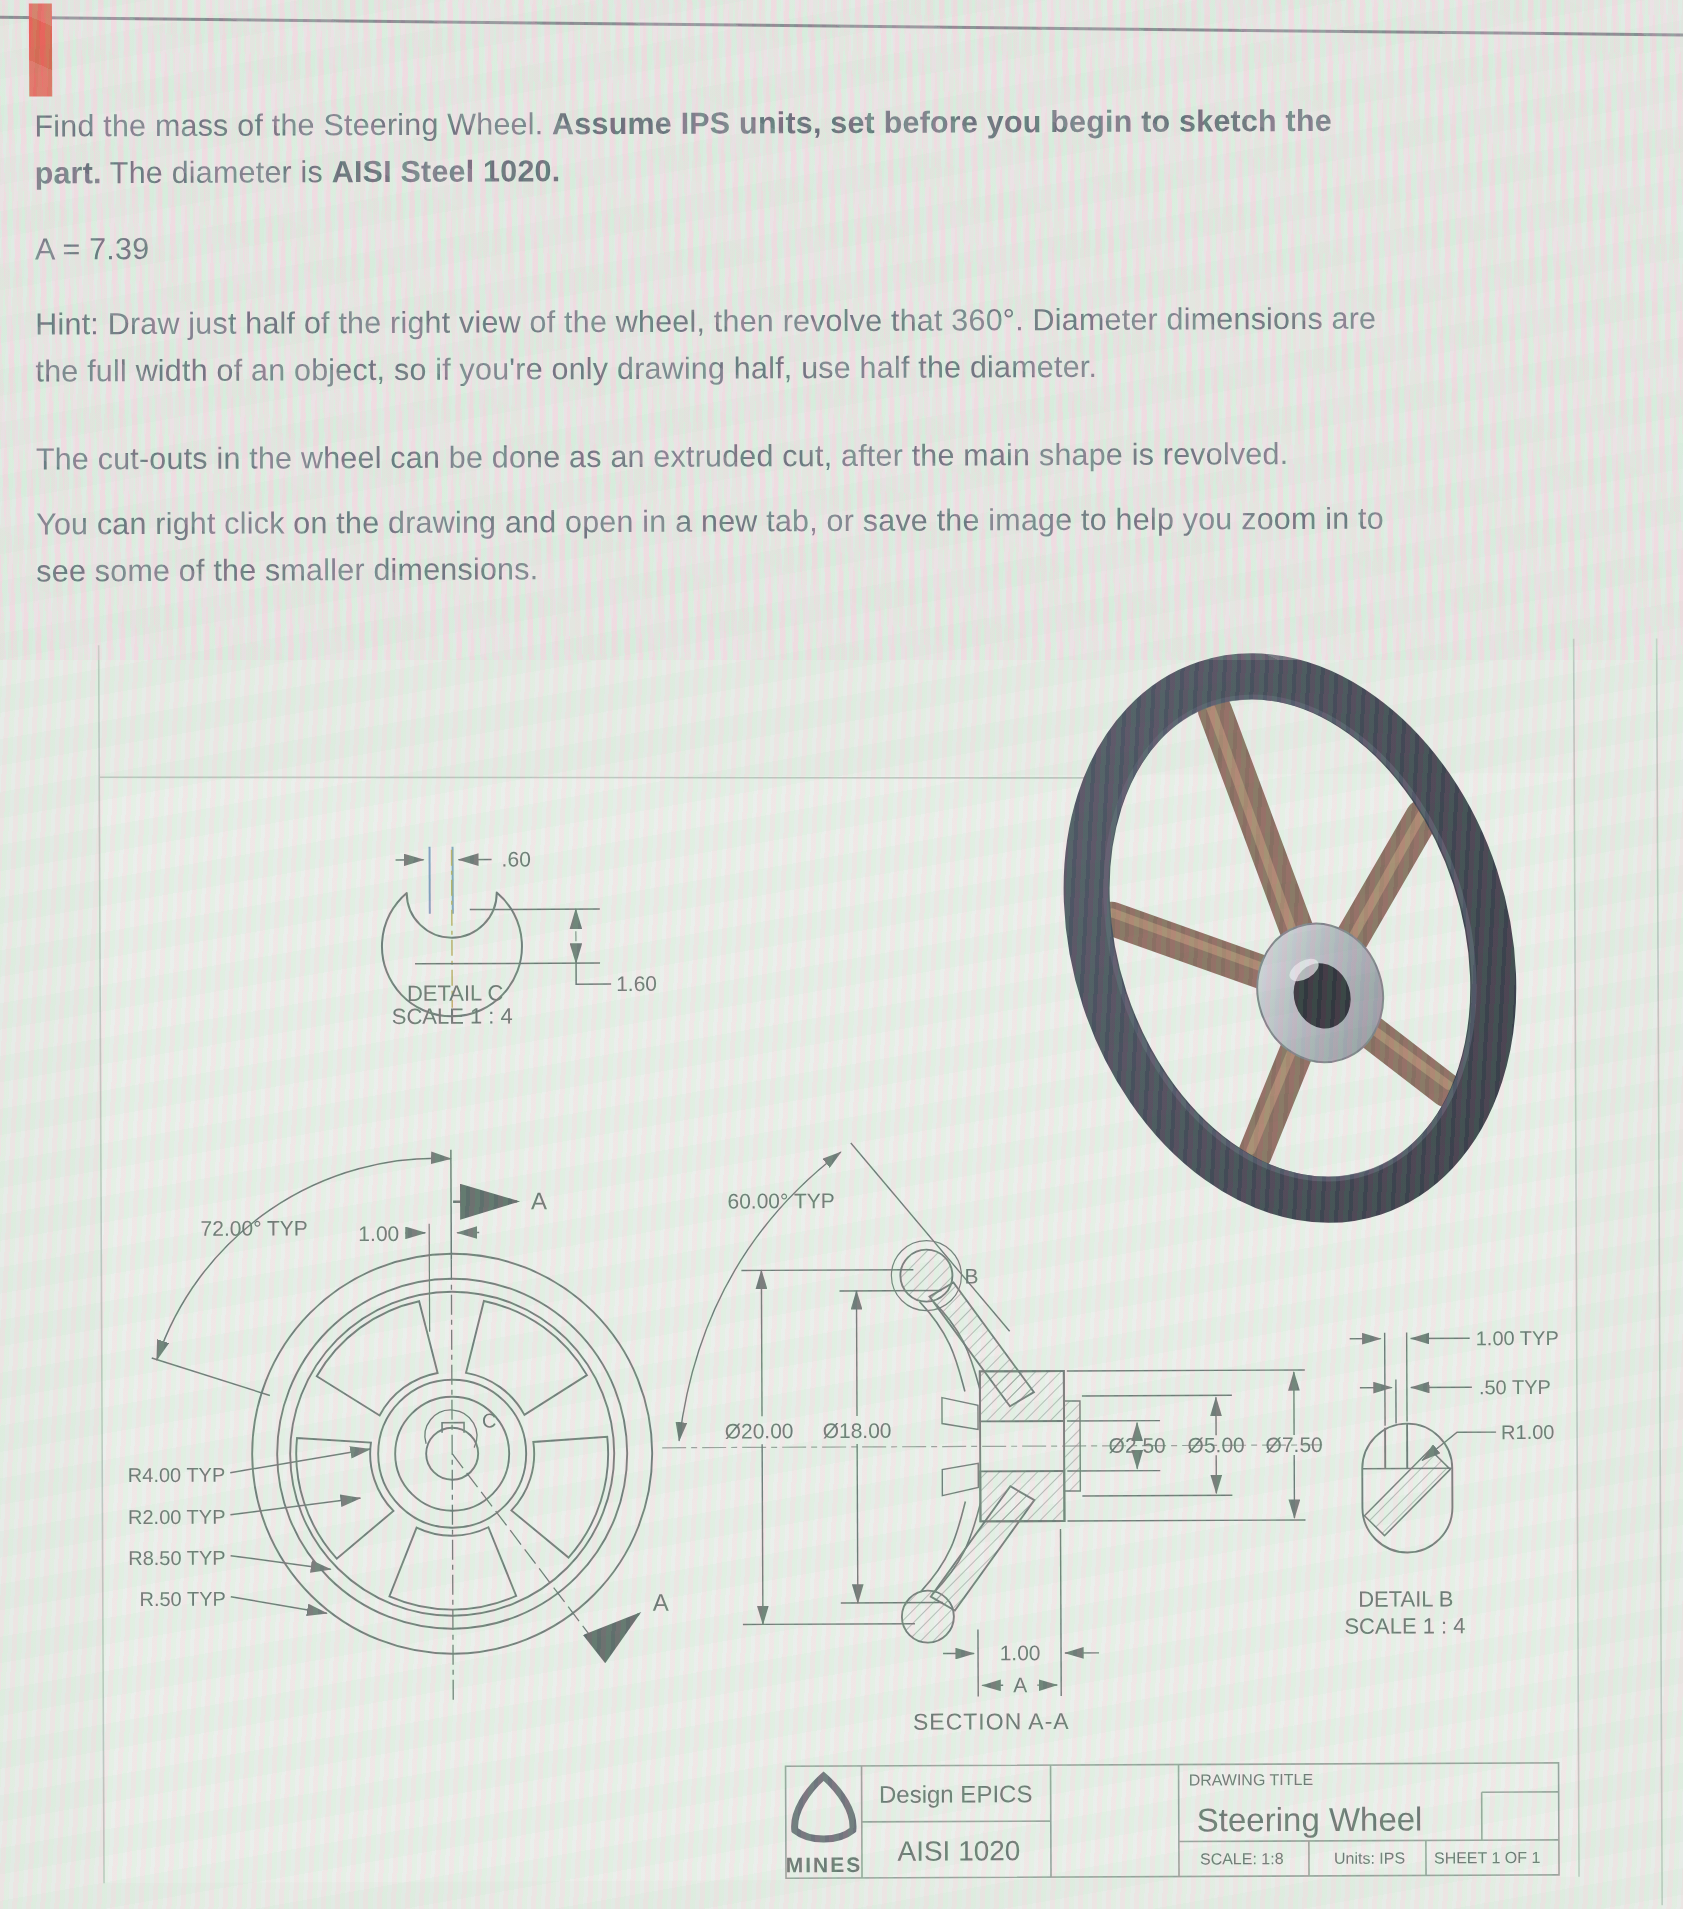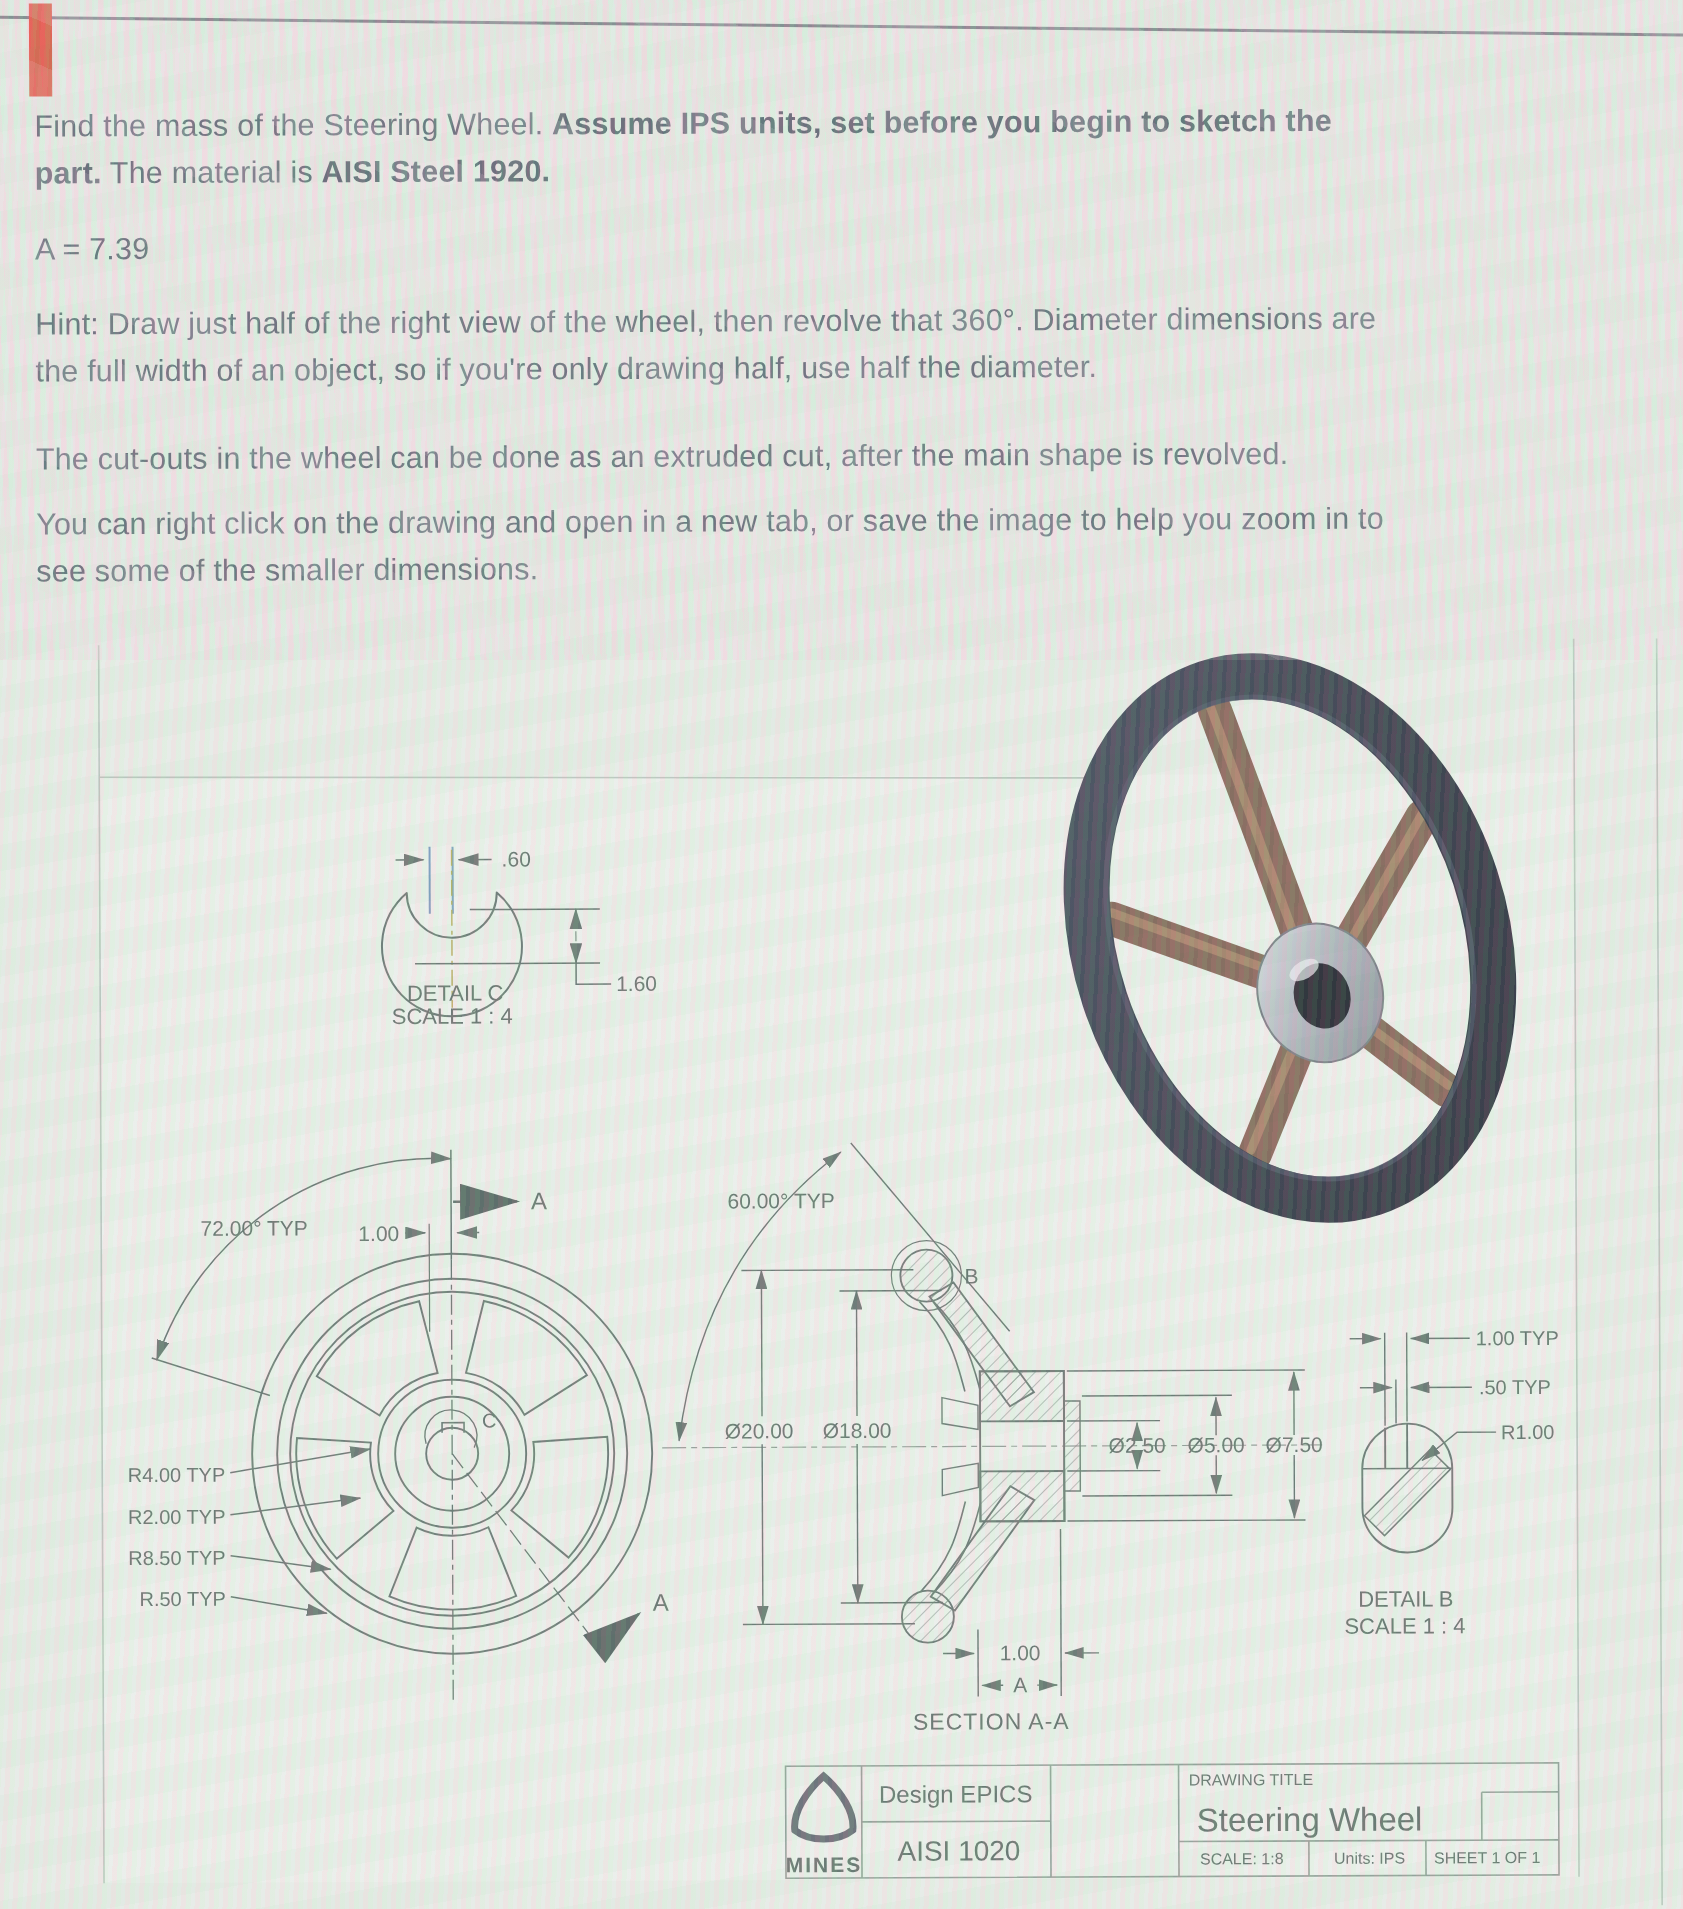--- a/index.html
+++ b/index.html
@@ -35,21 +35,21 @@
   svg{position:absolute;left:0;top:0;}
 </style>
 </head>
 <body>
 
 <div id="scene">
 
   <div class="screen-top-line"></div>
   <div class="alert-strip"></div>
 
-  <div class="copy" id="p1"><span>Find the mass of the Steering Wheel. </span><b>Assume IPS units, set before you begin to sketch the part.</b><span> The material is </span><b>AISI Steel 1920.</b></div>
+  <div class="copy" id="p1"><span>Find the mass of the Steering Wheel. </span><b>Assume IPS units, set before you begin to sketch the part.</b><span> The diameter is </span><b>AISI Steel 1020.</b></div>
 
   <div class="copy" id="answer">A = 7.39</div>
 
   <div class="copy" id="hint">Hint: Draw just half of the right view of the wheel, then revolve that 360°. Diameter dimensions are the full width of an object, so if you're only drawing half, use half the diameter.</div>
 
   <div class="copy" id="cutouts">The cut-outs in the wheel can be done as an extruded cut, after the main shape is revolved.</div>
 
   <div class="copy" id="zoomtip">You can right click on the drawing and open in a new tab, or save the image to help you zoom in to see some of the smaller dimensions.</div>
 
   <svg width="1683" height="1909" viewBox="0 0 1683 1909">

